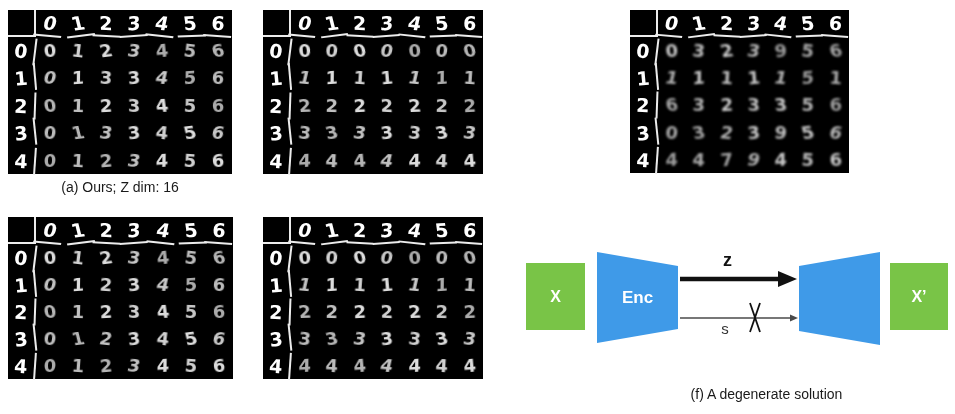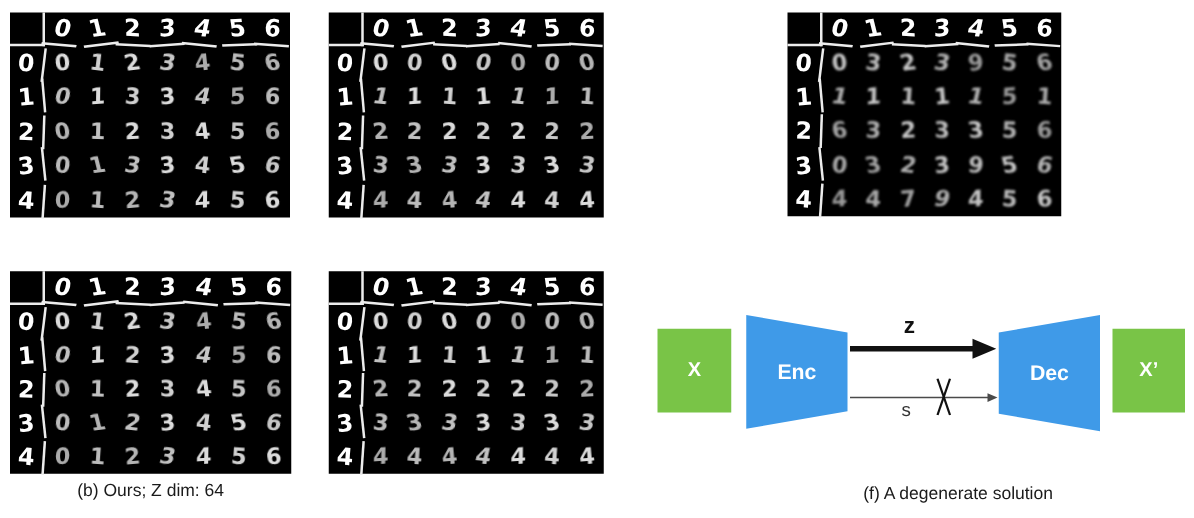--- a/index.html
+++ b/index.html
@@ -79,20 +79,21 @@
         <div class="cell gen" style="transform: rotate(6deg) skewX(-6deg); opacity: 0.9;">6</div>
         <div class="cell lab c0" style="transform: rotate(4deg);">4</div>
         <div class="cell gen" style="transform: rotate(-4deg) skewX(-5deg); opacity: 0.78;">0</div>
         <div class="cell gen" style="transform: rotate(4deg); opacity: 0.85;">1</div>
         <div class="cell gen" style="transform: rotate(-5deg); opacity: 0.82;">2</div>
         <div class="cell gen" style="transform: rotate(5deg) skewX(-8deg); opacity: 0.88;">3</div>
         <div class="cell gen" style="transform: rotate(-4deg) skewX(-5deg); opacity: 1;">4</div>
         <div class="cell gen" style="transform: rotate(4deg); opacity: 0.95;">5</div>
         <div class="cell gen" style="transform: rotate(-5deg); opacity: 1;">6</div>
       </div>
+    <div class="caption">(a) Ours; Z dim: 16</div>
   </section>
 
   <section class="panel" style="left:263px; top:10px; width:220px;">
     <div class="grid" style="width:220px; height:164px;">
         <div class="cell r0 c0"></div>
         <div class="cell head r0" style="transform: rotate(5deg) skewX(-8deg);">0</div>
         <div class="cell head r0" style="transform: rotate(-7deg) skewX(7deg);">1</div>
         <div class="cell head r0" style="transform: rotate(3deg) skewX(5deg);">2</div>
         <div class="cell head r0" style="transform: rotate(-4deg) skewX(-5deg);">3</div>
         <div class="cell head r0" style="transform: rotate(6deg) skewX(-6deg);">4</div>
@@ -238,21 +239,20 @@
         <div class="cell gen" style="transform: rotate(6deg) skewX(-6deg); opacity: 0.9;">6</div>
         <div class="cell lab c0" style="transform: rotate(4deg);">4</div>
         <div class="cell gen" style="transform: rotate(-4deg) skewX(-5deg); opacity: 0.78;">0</div>
         <div class="cell gen" style="transform: rotate(4deg); opacity: 0.85;">1</div>
         <div class="cell gen" style="transform: rotate(-5deg); opacity: 0.82;">2</div>
         <div class="cell gen" style="transform: rotate(5deg) skewX(-8deg); opacity: 0.88;">3</div>
         <div class="cell gen" style="transform: rotate(-4deg) skewX(-5deg); opacity: 1;">4</div>
         <div class="cell gen" style="transform: rotate(4deg); opacity: 0.95;">5</div>
         <div class="cell gen" style="transform: rotate(-5deg); opacity: 1;">6</div>
       </div>
-    <div class="caption">(b) Ours; Z dim: 64</div>
   </section>
 
   <section class="panel" style="left:263px; top:217px; width:220px;">
     <div class="grid" style="width:220px; height:162px;">
         <div class="cell r0 c0"></div>
         <div class="cell head r0" style="transform: rotate(5deg) skewX(-8deg);">0</div>
         <div class="cell head r0" style="transform: rotate(-7deg) skewX(7deg);">1</div>
         <div class="cell head r0" style="transform: rotate(3deg) skewX(5deg);">2</div>
         <div class="cell head r0" style="transform: rotate(-4deg) skewX(-5deg);">3</div>
         <div class="cell head r0" style="transform: rotate(6deg) skewX(-6deg);">4</div>
@@ -313,21 +313,20 @@
 
       <line x1="160" y1="78" x2="271" y2="78" stroke-width="1.3" stroke="#4a4a4a"></line>
       <polygon points="270,74.5 278,78 270,81.5" fill="#4a4a4a"></polygon>
 
       <line x1="230" y1="63" x2="240" y2="92" stroke-width="1.8" stroke="#111111"></line>
       <line x1="240" y1="63" x2="230" y2="92" stroke-width="1.8" stroke="#111111"></line>
     </svg>
 
     <div class="blocklabel" style="left:6px; top:23px; width:59px; height:67px; font-size:16px;">X</div>
     <div class="blocklabel" style="left:77px; top:12px; width:81px; height:91px;">Enc</div>
-    <div class="blocklabel" style="left:279px; top:12px; width:81px; height:93px;">Dec</div>
     <div class="blocklabel" style="left:370px; top:23px; width:58px; height:67px; font-size:16px;">X’</div>
 
     <div class="wirelabel" style="left:185px; top:10px; width:45px; font-size:18px;">z</div>
     <div class="wirelabel" style="left:185px; top:80px; width:40px; font-size:15px; font-weight:400; color:#333;">s</div>
 
     <div class="diag-caption">(f) A degenerate solution</div>
   </div>
 
 </div>
 

